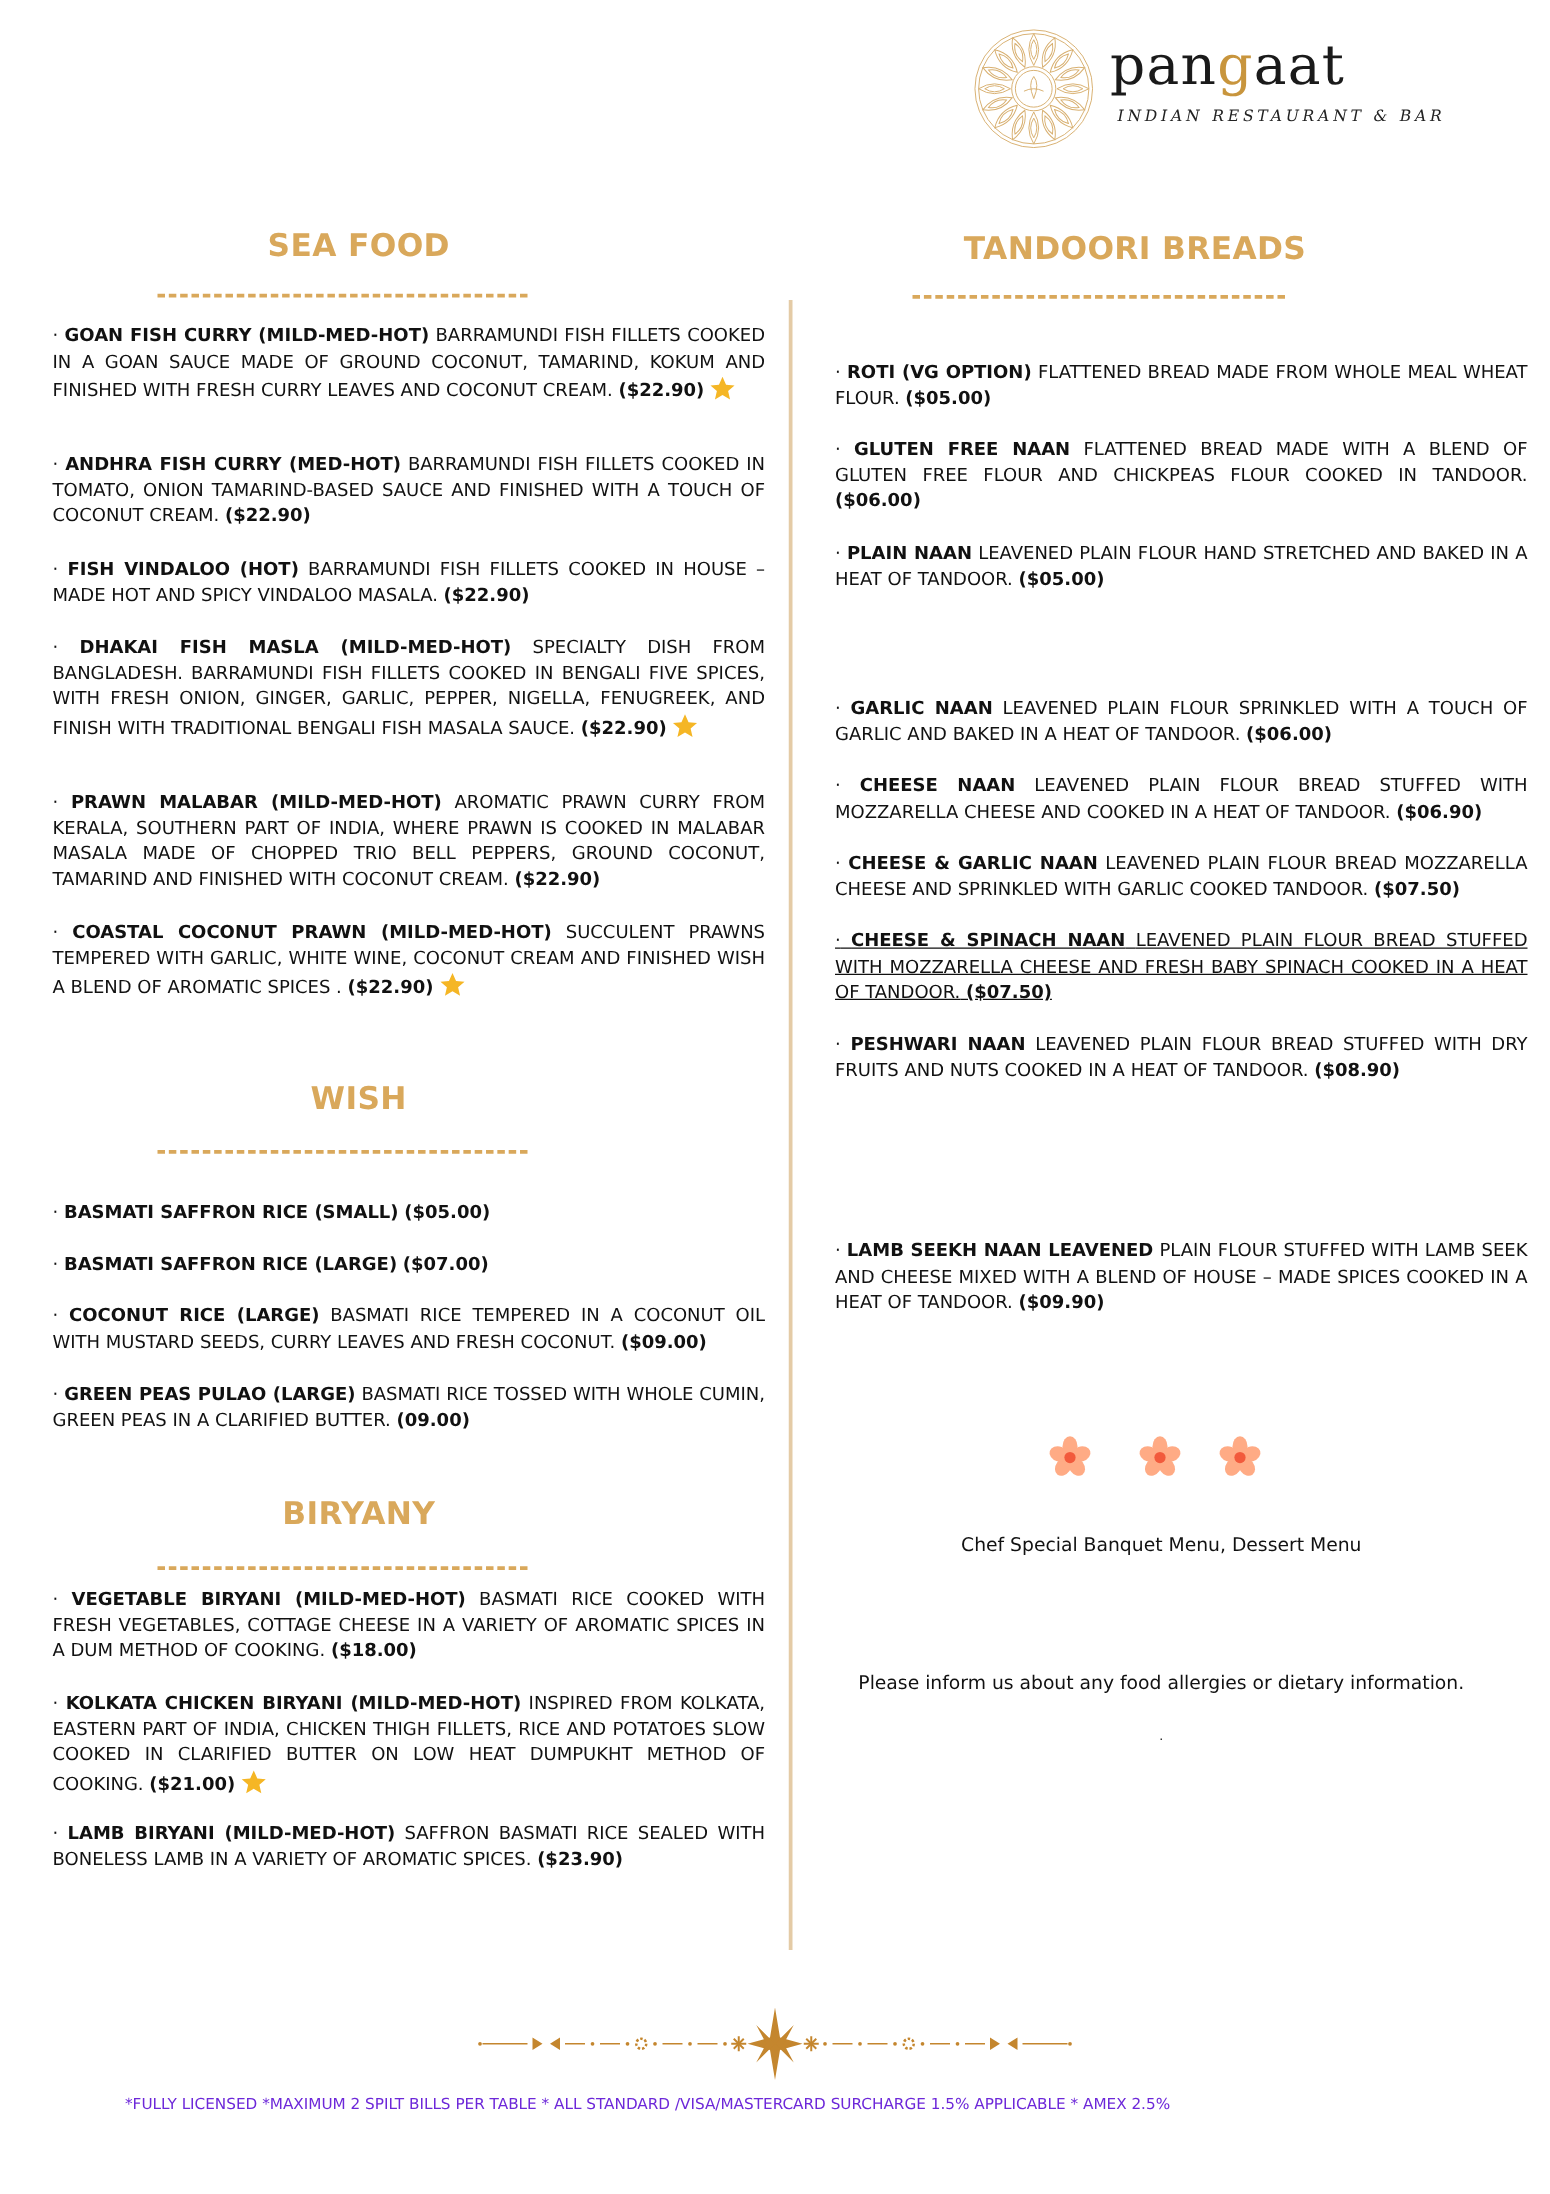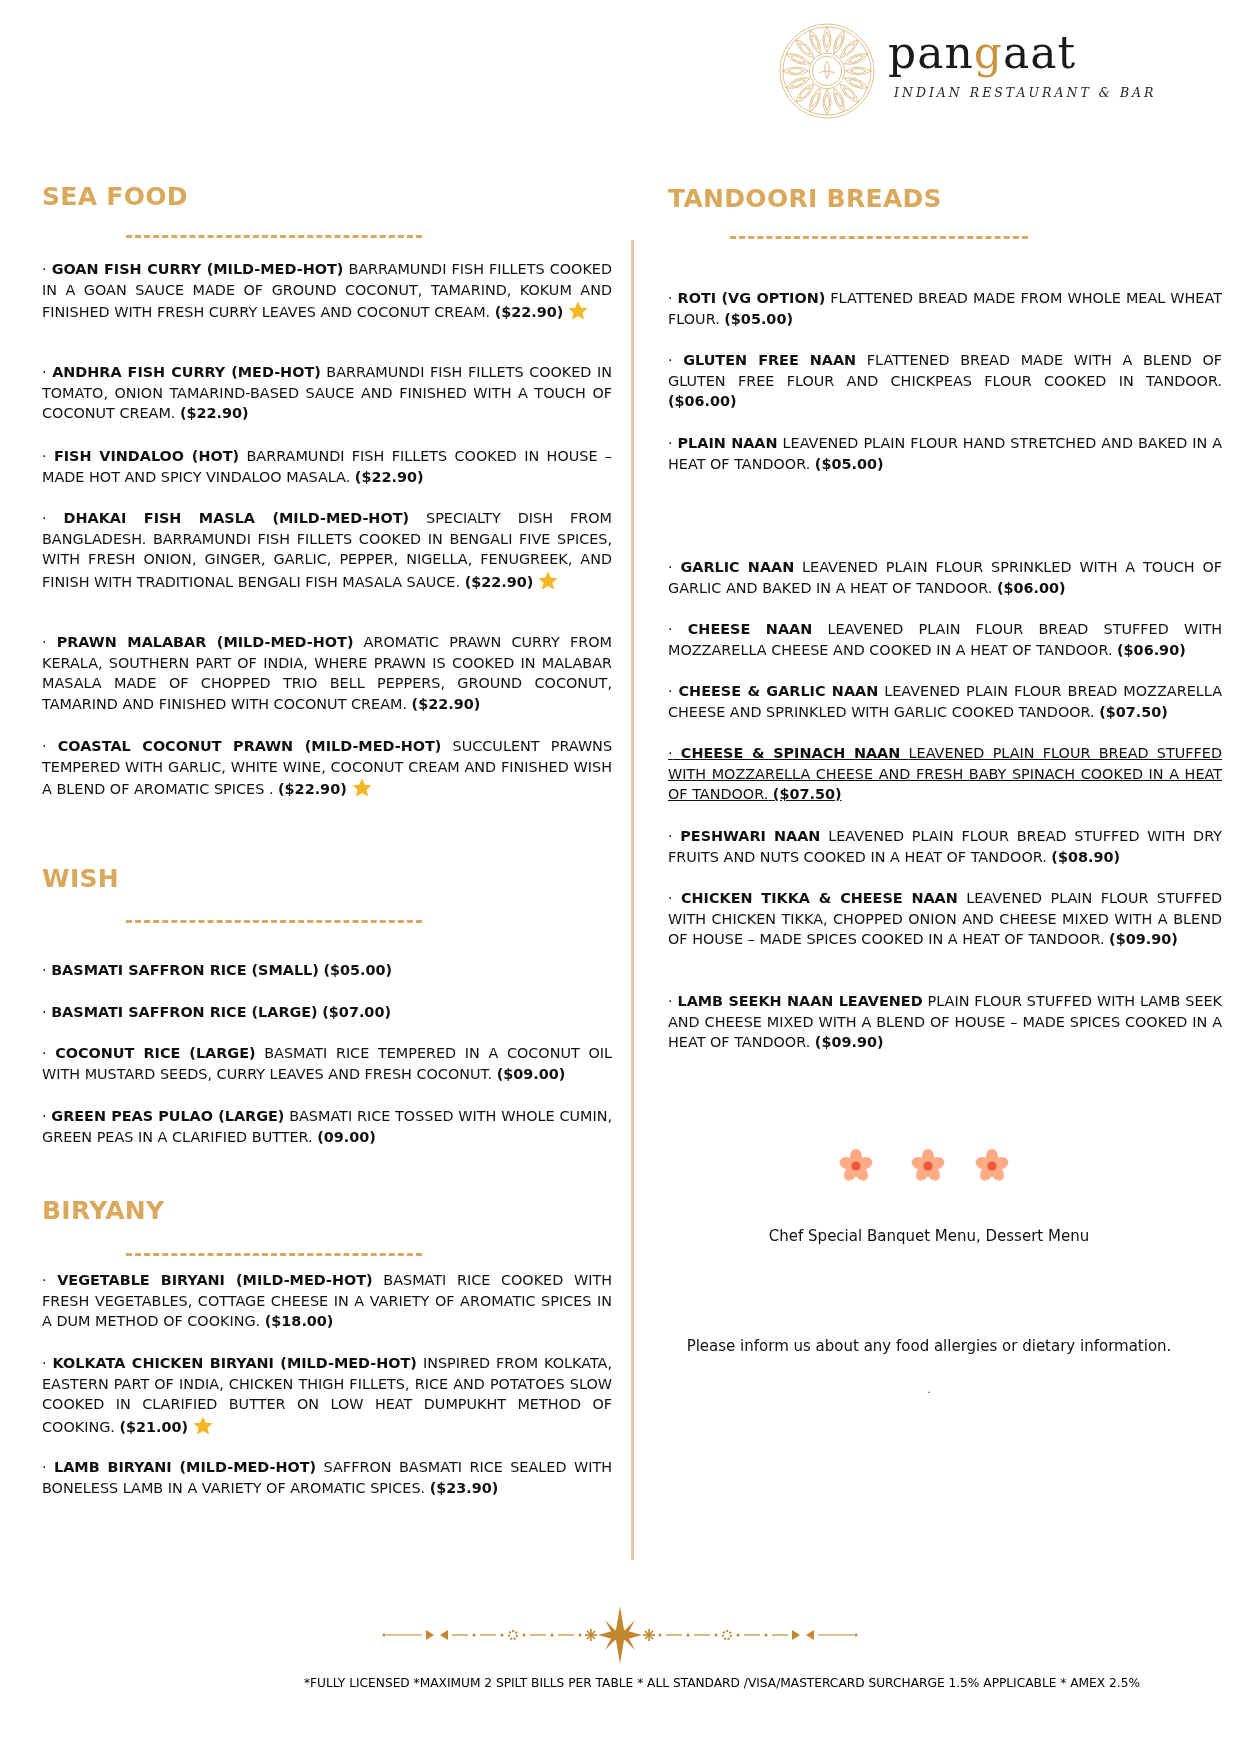--- a/index.html
+++ b/index.html
@@ -10,39 +10,39 @@
   .logo .mandala { position: absolute; left: 0; top: 0; width: 98px; height: 98px; }
   .logo .brand { position: absolute; left: 110px; top: 6px; font-family: "DejaVu Serif", serif; font-size: 44px; letter-spacing: 1px; color: #1a1a1a; line-height: 50px; }
   .logo .brand .g { color: #c8953d; }
   .logo .tagline { position: absolute; left: 116px; top: 63px; font-family: "DejaVu Serif", serif; font-style: italic; font-size: 12.5px; letter-spacing: 3px; color: #222; white-space: nowrap; }
 
   .col { position: absolute; top: 0; }
   .col-left { left: 42px; width: 570px; }
   .col-right { left: 652px; width: 554px; margin-left: 16px; }
 
   .section { position: absolute; left: 0; width: 100%; }
-  .section-title { font-family: "DejaVu Sans", sans-serif; font-weight: bold; font-size: 25px; color: #d9a85b; letter-spacing: 0.3px; }
+  .section-title { text-align: center; font-family: "DejaVu Sans", sans-serif; font-weight: bold; font-size: 25px; color: #d9a85b; letter-spacing: 0.3px; }
   .dash { position: absolute; height: 0; border-top: 3px dashed #d9a85b; }
 
   .item { position: absolute; left: 0; width: 100%; font-size: 14.4px; line-height: 20.6px; text-align: justify; text-transform: uppercase; color: #111; }
   .item .bullet { font-weight: normal; }
   .item .name { font-weight: bold; }
   .item .price { font-weight: bold; }
   .star { display: inline-block; width: 22px; height: 22px; vertical-align: -5px; margin-left: 4px; }
 
   .divider { position: absolute; left: 631px; top: 240px; width: 3px; height: 1320px; background: #e4cba6; }
 
   .flowers { position: absolute; left: 838px; top: 1148px; width: 180px; height: 40px; }
   .flower { position: absolute; top: 0; width: 36px; height: 36px; }
 
   .note { position: absolute; left: 652px; width: 554px; text-align: center; font-size: 15px; line-height: 23px; color: #111; }
 
   .ornament { position: absolute; left: 380px; top: 1600px; width: 480px; height: 70px; }
 
-  .footer { position: absolute; left: 100px; width: 1040px; top: 1675px; text-align: right; font-size: 12.2px; line-height: 17px; color: #000000; text-transform: uppercase; }
+  .footer { position: absolute; left: 100px; width: 1040px; top: 1675px; text-align: left; font-size: 12.2px; line-height: 17px; color: #6d28d9; text-transform: uppercase; }
 </style>
 </head>
 <body>
 
 <div class="logo">
   <svg class="mandala" viewBox="0 0 100 100">
     <g fill="none" stroke="#d8b071" stroke-width="0.8">
       <circle cx="50" cy="50" r="48"></circle>
       <circle cx="50" cy="50" r="45"></circle>
       <circle cx="50" cy="50" r="18"></circle>
@@ -171,23 +171,20 @@
     <span class="bullet">·</span> <span class="name">CHEESE  NAAN</span> <span class="desc">LEAVENED PLAIN FLOUR BREAD STUFFED WITH MOZZARELLA CHEESE AND COOKED IN A HEAT OF TANDOOR.</span> <span class="price">($06.90)</span>
   </div>
   <div class="item" style="top:681px;">
     <span class="bullet">·</span> <span class="name">CHEESE &amp; GARLIC NAAN</span> <span class="desc">LEAVENED PLAIN FLOUR BREAD MOZZARELLA CHEESE AND SPRINKLED WITH GARLIC COOKED TANDOOR.</span> <span class="price">($07.50)</span>
   </div>
   <div class="item" style="top:743px;text-decoration:underline;">
     <span class="bullet">·</span> <span class="name">CHEESE &amp; SPINACH NAAN</span> <span class="desc">LEAVENED PLAIN FLOUR BREAD STUFFED WITH MOZZARELLA CHEESE AND FRESH BABY SPINACH COOKED IN A HEAT OF TANDOOR.</span> <span class="price">($07.50)</span>
   </div>
   <div class="item" style="top:826px;">
     <span class="bullet">·</span> <span class="name">PESHWARI NAAN</span> <span class="desc">LEAVENED PLAIN FLOUR BREAD STUFFED WITH DRY FRUITS AND NUTS COOKED IN A HEAT OF TANDOOR.</span> <span class="price">($08.90)</span>
-  </div>
-  <div class="item" style="top:888px;">
-    <span class="bullet">·</span> <span class="name">CHICKEN TIKKA &amp; CHEESE NAAN</span> <span class="desc">LEAVENED PLAIN FLOUR STUFFED WITH CHICKEN TIKKA, CHOPPED ONION AND CHEESE MIXED WITH A BLEND OF HOUSE – MADE SPICES COOKED IN A HEAT OF TANDOOR.</span> <span class="price">($09.90)</span>
   </div>
   <div class="item" style="top:991px;">
     <span class="bullet">·</span> <span class="name">LAMB SEEKH NAAN LEAVENED</span> <span class="desc">PLAIN FLOUR STUFFED WITH LAMB SEEK AND CHEESE MIXED WITH A BLEND OF HOUSE – MADE SPICES COOKED IN A HEAT OF TANDOOR.</span> <span class="price">($09.90)</span>
   </div>
 </div>
 
 <div class="flowers">
   <svg class="flower" style="left:0;" viewBox="0 0 36 36">
     <g fill="#ffab85">
       <ellipse cx="18" cy="9" rx="6" ry="8"></ellipse>

